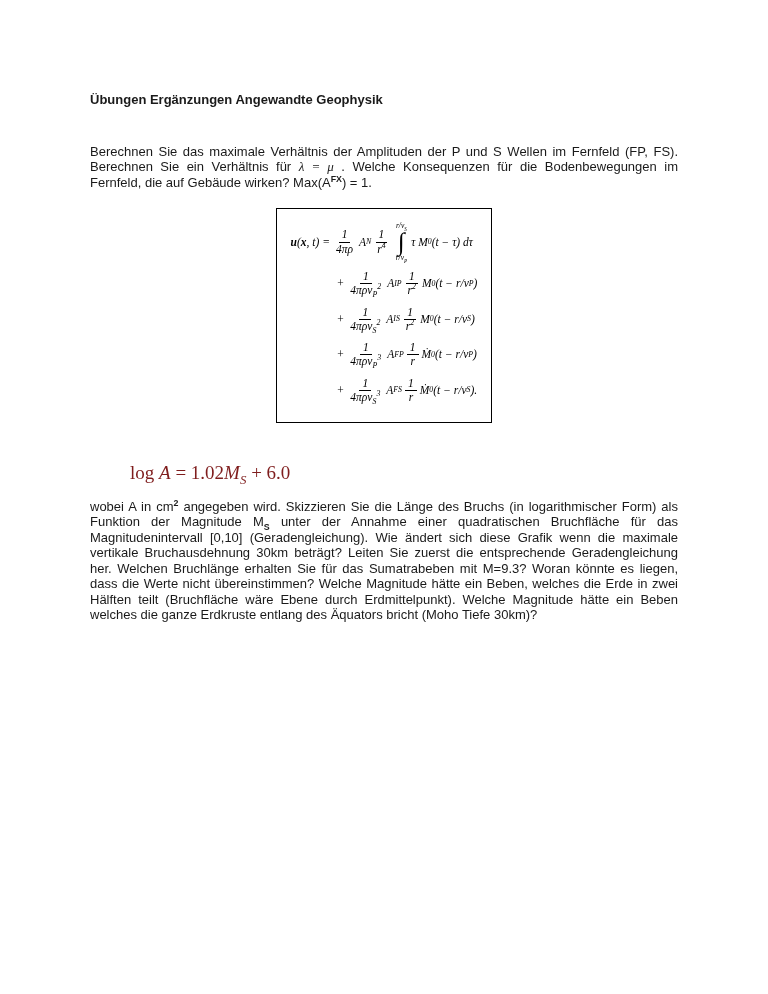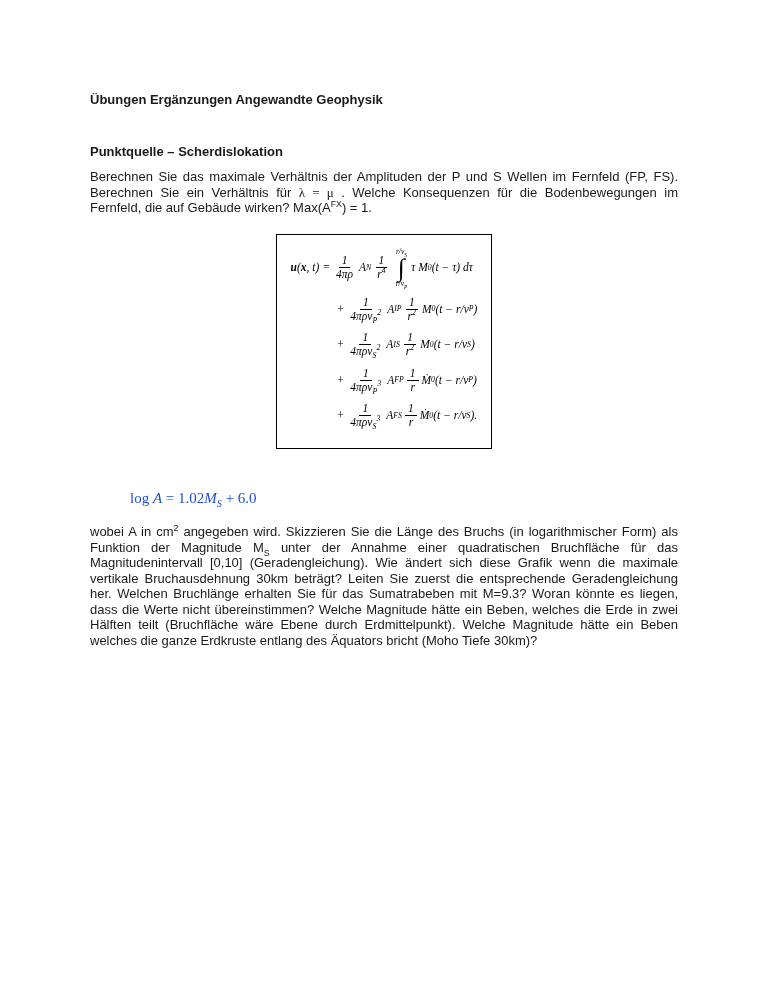--- a/index.html
+++ b/index.html
@@ -25,23 +25,24 @@
     margin: 0 0 36px 0;
   }
   .section-heading {
     font-weight: bold;
     margin: 0 0 10px 0;
   }
   .para {
     margin: 0 0 18px 0;
     text-align: justify;
   }
-  .para sub, .para sup { font-size: 0.68em; line-height: 0; }
+  .para sub, .para sup { font-size: 0.68em; line-height: 0; font-weight: bold; }
   .greek {
     font-family: "Liberation Serif", serif;
+    font-style: italic;
   }
   
   .equation-box {
     width: fit-content;
     margin: 18px auto 42px auto;
     border: 1px solid #000;
     padding: 8px 14px 10px 14px;
     background: #fff;
     font-family: "Liberation Serif", serif;
     font-style: italic;
@@ -71,34 +72,33 @@
     flex-direction: column;
     align-items: center;
     margin: 0 4px;
     line-height: 1;
   }
   .intwrap .lim { font-size: 7.5px; line-height: 1.1; }
   .intwrap .intsign { font-size: 25px; line-height: 0.95; font-style: normal; }
   
   .formula {
     font-family: "Liberation Serif", serif;
-    font-size: 15px;
+    font-size: 19px;
     margin: 17px 0 18px 40px;
-    color: #1d4ed8;
+    color: #7f1d1d;
   }
   .formula sub { font-size: 0.68em; line-height: 0; }
 </style>
 </head>
 <body>
 
 <div class="page">
 
   <div class="doc-title">Übungen Ergänzungen Angewandte Geophysik</div>
 
-  <div class="section-heading">Punktquelle – Scherdislokation</div>
 
   <p class="para"><span>Berechnen Sie das maximale Verhältnis der Amplituden der P und S Wellen im Fernfeld (FP, FS). Berechnen Sie ein Verhältnis für </span><span class="greek">λ = μ</span><span> . Welche Konsequenzen für die Bodenbewegungen im Fernfeld, die auf Gebäude wirken? Max(A</span><sup>FX</sup><span>) = 1.</span></p>
 
   <div class="equation-box">
     <div>
         <div class="eq-line">
           <span style="font-weight: bold;">u</span>
           <span>(</span>
           <span style="font-weight: bold;">x</span>
           <span>, t) = </span>

